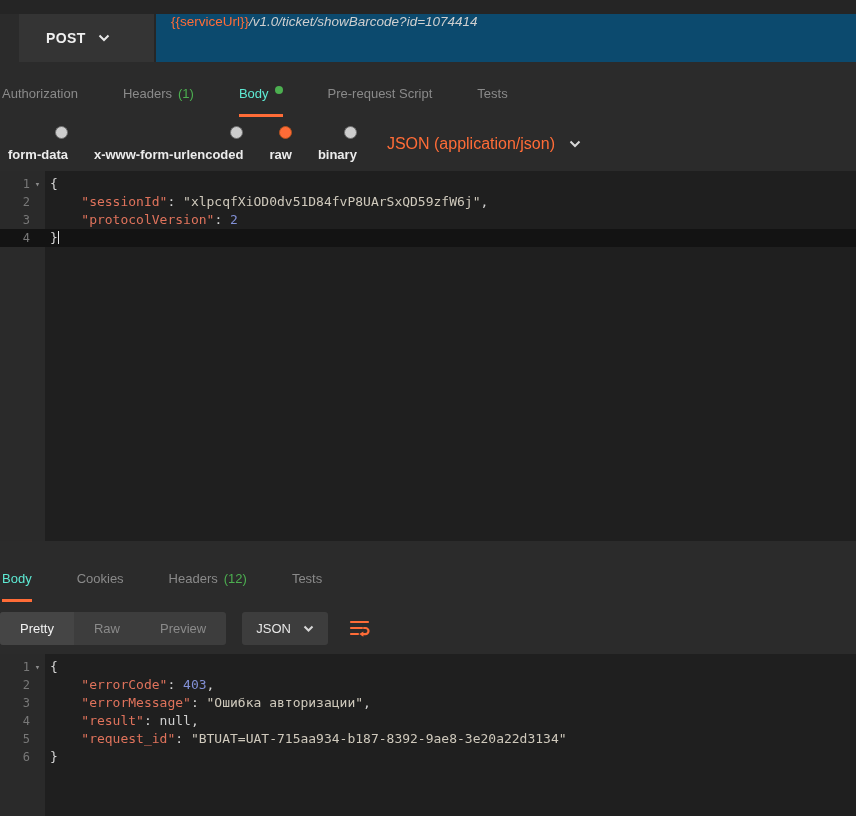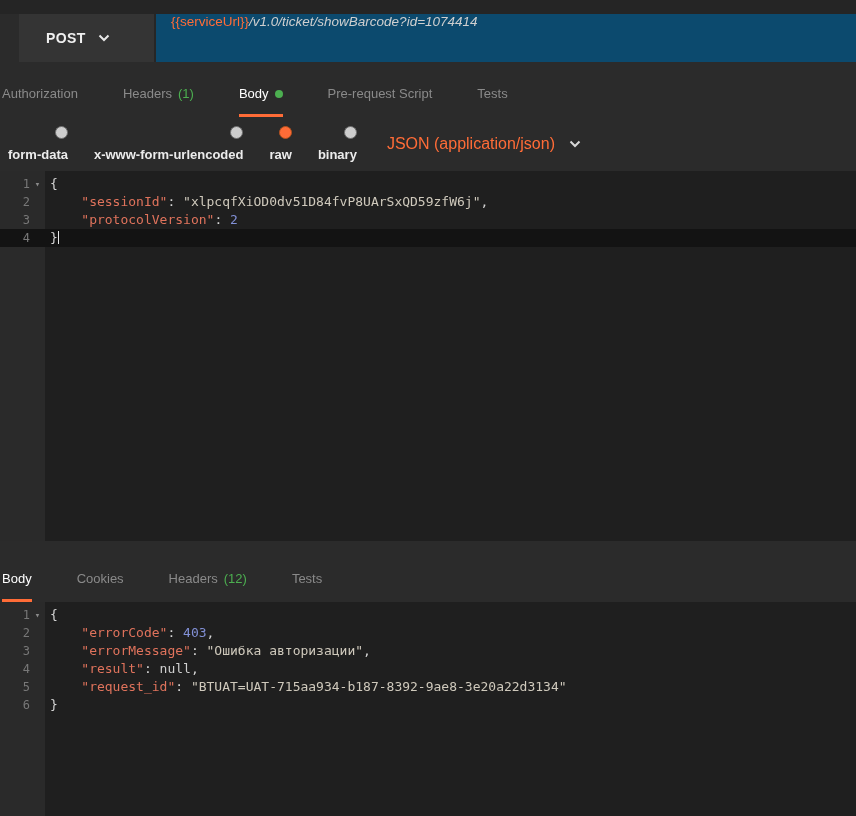--- a/index.html
+++ b/index.html
@@ -24,25 +24,25 @@
     padding-left:15px; font-size:13.5px; white-space:nowrap; overflow:hidden;
   }
   .url-var  { color:#ff6c37; }
   .url-path { color:#cfcfcf;font-style:italic; }
 
   
   .tabs-row { display:flex; gap:45px; flex:none; }
   .req-tabs  { padding:24px 0 0 2px; }
   .resp-tabs { padding:16px 0 0 2px; }
   .tab {
-    display:flex; align-items:center; gap:6px;
+    display:flex; gap:6px;
     color:#8a8a8a; font-size:13px; padding-bottom:13px;
     border-bottom:3px solid transparent; cursor:pointer; white-space:nowrap;
   }
-  .tab.active { color:#ffffff; border-bottom-color:#ff6c37; }
+  .tab.active { color:#5eead4; border-bottom-color:#ff6c37; }
   .tab .count { color:#4caf50; }
   .dot { width:8px; height:8px; border-radius:50%; background:#4caf50; flex:none; }
 
   
   .mode-row { height:54px; display:flex; align-items:center; padding-left:8px; flex:none; }
   .mode-options { display:flex; align-items:center; gap:26px; }
   .mode { display:flex; align-items:flex-end; gap:8px; cursor:pointer;flex-direction:column; }
   .radio {
     width:13px; height:13px; border-radius:50%;
     background:#cdcdcd; border:1px solid #6e6e6e; flex:none;
@@ -169,20 +169,40 @@
       </div>
       <div class="tab">
         <span>Headers</span>
         <span class="count">(12)</span>
       </div>
       <div class="tab">
         <span>Tests</span>
       </div>
     </div>
 
+  <div class="resp-toolbar">
+    <div class="segmented" id="resp-views">
+        <div class="seg active">Pretty</div>
+        <div class="seg">Raw</div>
+        <div class="seg">Preview</div>
+      </div>
+    <div class="fmt-dd">
+      <span>JSON</span>
+      <svg width="11" height="7" viewBox="0 0 11 7">
+        <polyline points="1.5,1.5 5.5,5.5 9.5,1.5" fill="none" stroke="#d8d8d8" stroke-width="2"></polyline>
+      </svg>
+    </div>
+    <div class="wrap-btn">
+      <svg width="24" height="20" viewBox="0 0 24 20">
+        <path d="M3 4h17M3 10h11M3 16h7" stroke="#ff6c37" stroke-width="2.2" fill="none" stroke-linecap="round"></path>
+        <path d="M16 10h1.4a3.1 3.1 0 0 1 0 6.2H14" stroke="#ff6c37" stroke-width="2.2" fill="none" stroke-linecap="round"></path>
+        <polygon points="11.2,16.1 15.4,13.5 15.4,18.7" fill="#ff6c37"></polygon>
+      </svg>
+    </div>
+  </div>
 
   <div class="editor resp-editor" id="resp-editor">
       <div class="code-line"><span class="gutter">1</span><span class="fold">▾</span><span class="code"><span class="tk-plain">{</span></span></div>
       <div class="code-line"><span class="gutter">2</span><span class="fold"></span><span class="code"><span class="tk-plain">    </span><span class="tk-key">"errorCode"</span><span class="tk-plain">: </span><span class="tk-number">403</span><span class="tk-plain">,</span></span></div>
       <div class="code-line"><span class="gutter">3</span><span class="fold"></span><span class="code"><span class="tk-plain">    </span><span class="tk-key">"errorMessage"</span><span class="tk-plain">: </span><span class="tk-string">"Ошибка авторизации"</span><span class="tk-plain">,</span></span></div>
       <div class="code-line"><span class="gutter">4</span><span class="fold"></span><span class="code"><span class="tk-plain">    </span><span class="tk-key">"result"</span><span class="tk-plain">: </span><span class="tk-null">null</span><span class="tk-plain">,</span></span></div>
       <div class="code-line"><span class="gutter">5</span><span class="fold"></span><span class="code"><span class="tk-plain">    </span><span class="tk-key">"request_id"</span><span class="tk-plain">: </span><span class="tk-string">"BTUAT=UAT-715aa934-b187-8392-9ae8-3e20a22d3134"</span></span></div>
       <div class="code-line"><span class="gutter">6</span><span class="fold"></span><span class="code"><span class="tk-plain">}</span></span></div>
     </div>
 

